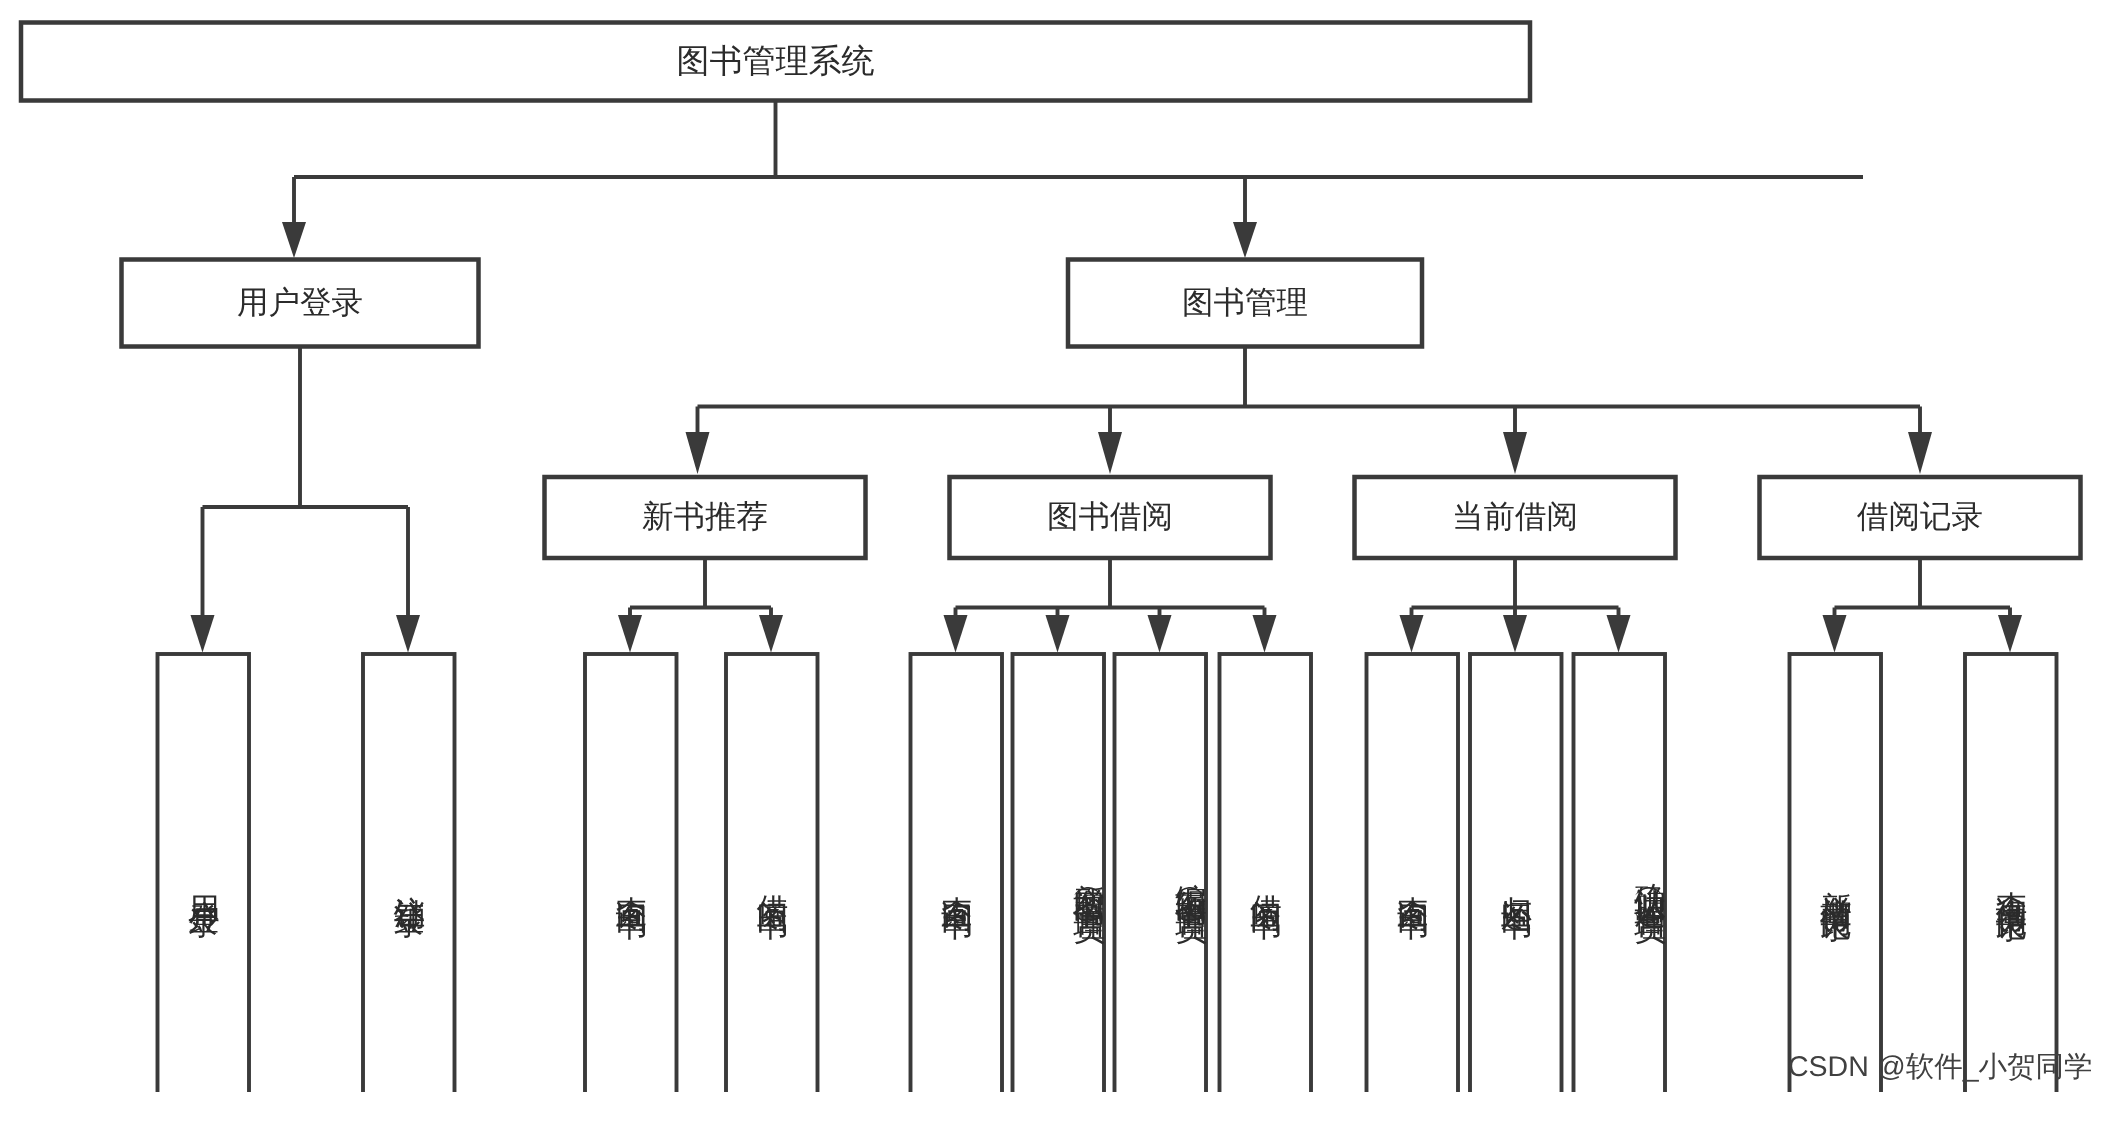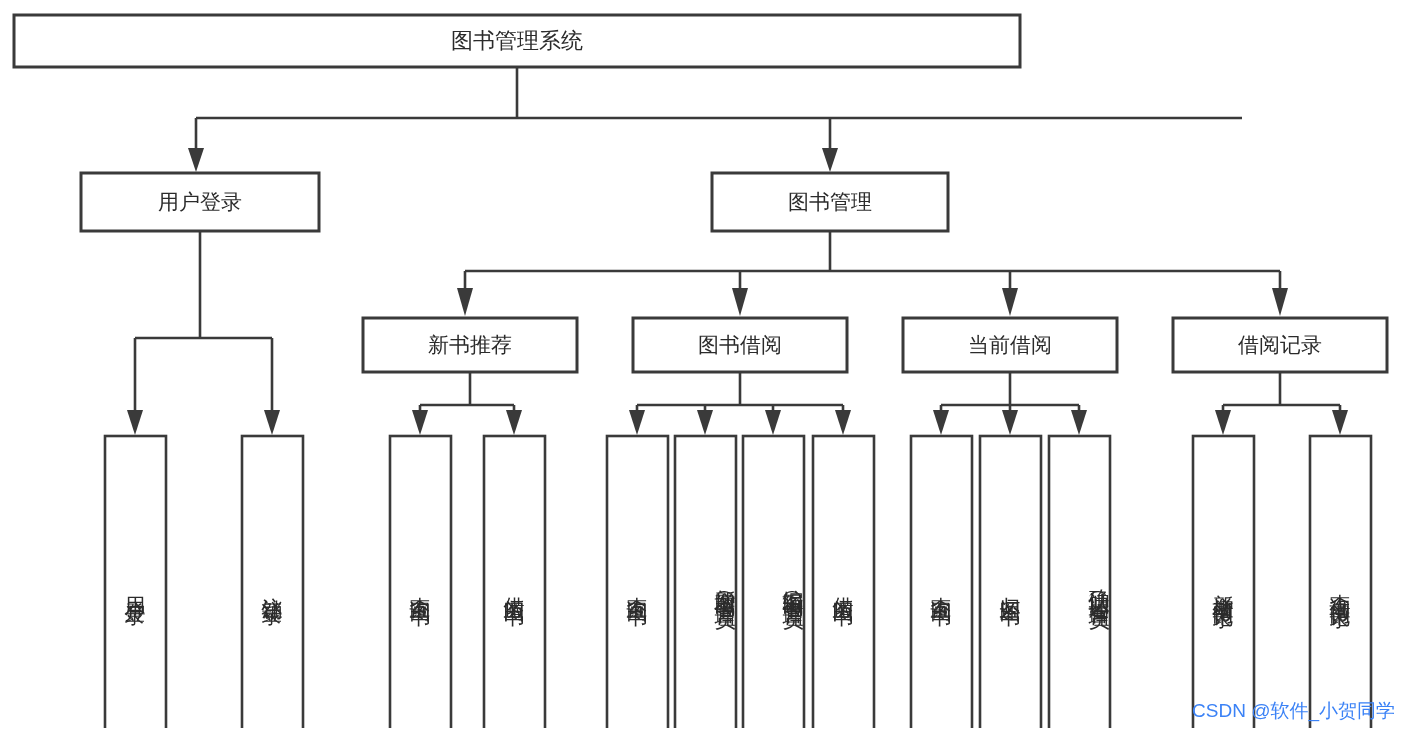--- a/index.html
+++ b/index.html
@@ -69,21 +69,21 @@
     justify-content: center;
     pointer-events: none;
     user-select: none;
   }
   .watermark {
     position: absolute;
     right: 10px;
     bottom: 4px;
     font-family: "Liberation Sans", "DejaVu Sans", sans-serif;
     font-size: 19px;
-    color: #3b82f6;
+    color: #404040;
     white-space: nowrap;
     user-select: none;
   }
 </style>
 </head>
 <body>
 
 <div id="diagram-root">
 
   <svg class="diagram-canvas" viewBox="0 0 1405 747">

